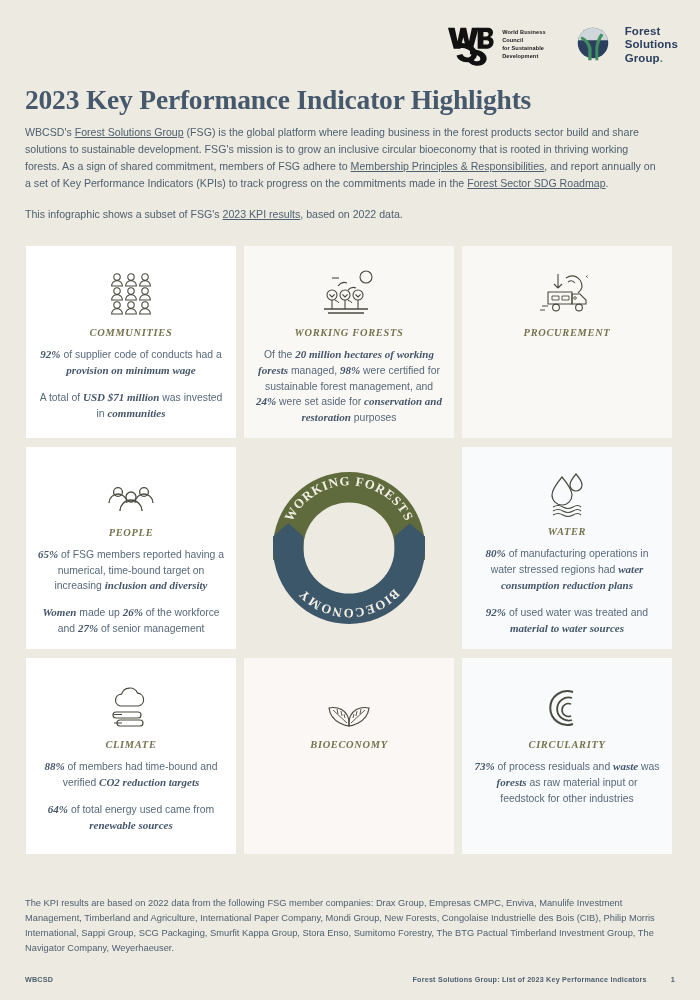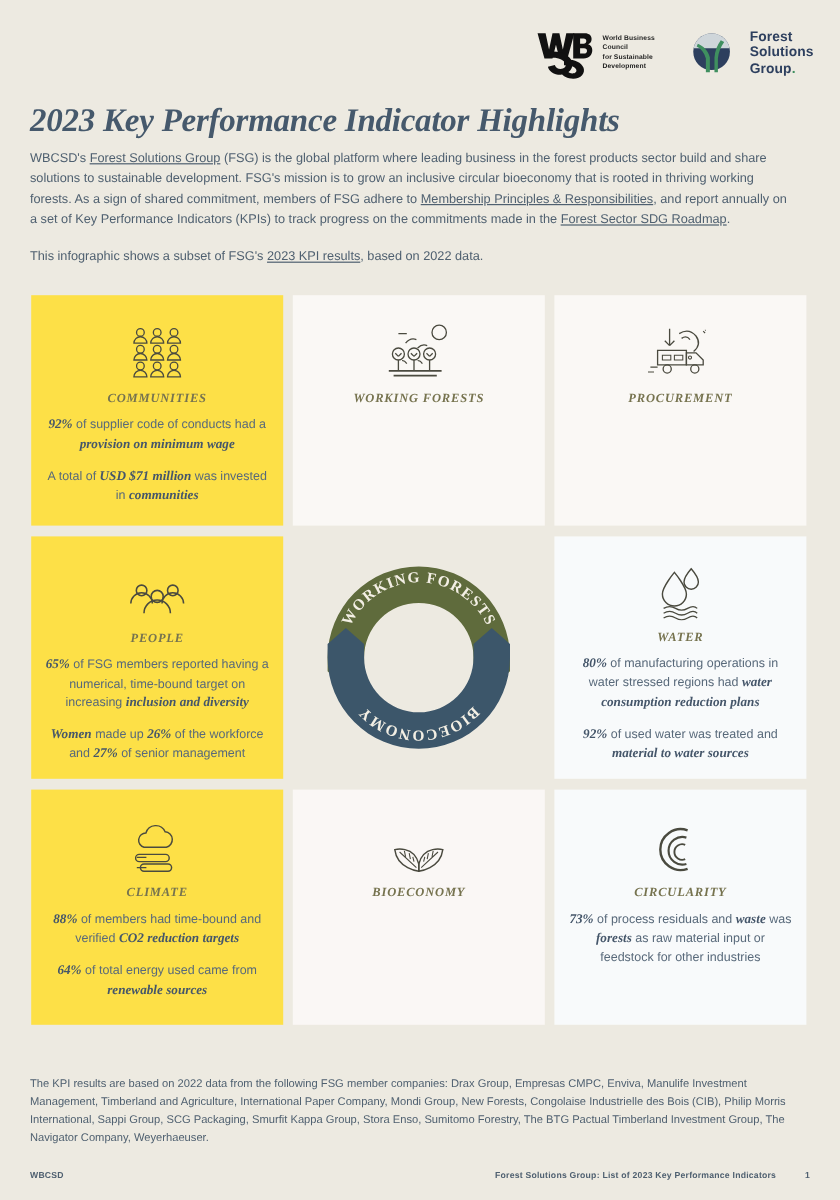--- a/index.html
+++ b/index.html
@@ -28,21 +28,21 @@
   .fsg-words {
     font-size: 11.5px; font-weight: bold; line-height: 1.14;
     color: #2d3f5e; letter-spacing: .1px;
   }
   .fsg-words .dot { color: #3f8f5f; }
 
   
   .title {
     position: absolute; left: 25px; top: 84px;
     font-family: "Liberation Serif", serif;
-    font-style: italic; font-weight: bold;
+    font-weight: bold;
     font-size: 27.5px; color: #46596c; letter-spacing: -0.2px;
   }
   .intro {
     position: absolute; left: 25px; top: 124px; width: 634px;
     font-size: 10.6px; line-height: 1.62; color: #4f6070;
   }
   .intro .u { text-decoration: underline; }
   .intro2 {
     position: absolute; left: 25px; top: 206px; width: 634px;
     font-size: 10.6px; line-height: 1.62; color: #4f6070;
@@ -54,21 +54,21 @@
   .row { display: flex; gap: 8px; margin-bottom: 9px; }
   .card {
     width: 210px; padding: 14px 12px 12px;
     display: flex; flex-direction: column; align-items: center;
     text-align: center;
   }
   .r1 { height: 192px; }
   .r2 { height: 202px; }
   .r3 { height: 196px; }
 
-  .c-white  { background: #fde047; }
+  .c-white  { background: #ffffff; }
   .c-warm   { background: #faf8f5; }
   .c-cool   { background: #f8fafb; }
   .c-warm2  { background: #faf7f5; }
 
   .card-icon { height: 58px; display: flex; align-items: flex-end; justify-content: center; }
   .card-icon svg { display: block; }
   .card-label {
     margin-top: 9px; margin-bottom: 9px;
     font-family: "Liberation Serif", serif;
     font-style: italic; font-weight: bold;
@@ -201,20 +201,21 @@
                 <path d="M40 30 v9"></path>
                 <path d="M40 27 l-2.6 -2.6 M40 27 l2.6 -2.6"></path>
               <path d="M21 33 q-1.6 -2.6 -4 -2.6" stroke-width="1"></path>
               <path d="M34 33 q-1.6 -2.6 -4 -2.6" stroke-width="1"></path>
             </g>
             <path d="M6 39 h44" stroke-width="1.4"></path>
             <path d="M10 43 h36" stroke-width="1.4"></path>
           </svg>
         </div>
         <div class="card-label">WORKING FORESTS</div>
+        <div class="card-body">Of the <b>20 million hectares of working forests</b> managed, <b>98%</b> were certified for sustainable forest management, and <b>24%</b> were set aside for <b>conservation and restoration</b> purposes</div>
       </div>
 
       <div class="card r1 c-warm">
         <div class="card-icon">
           <svg width="62" height="48" viewBox="0 0 62 48" fill="none" stroke="#4a4a3f" stroke-width="1.1">
             <path d="M22 4 v14 M22 18 l-4 -4 M22 18 l4 -4"></path>
             <path d="M30 8 q8 -5 14 2 q5 7 -2 13"></path>
             <path d="M32 12 q4 -3 7 1"></path>
             <path d="M50 6 l1.6 1.6 M52 5 l-.4 .4" stroke-width="1"></path>
             <path d="M12 22 h24 v12 h-24 z"></path>

